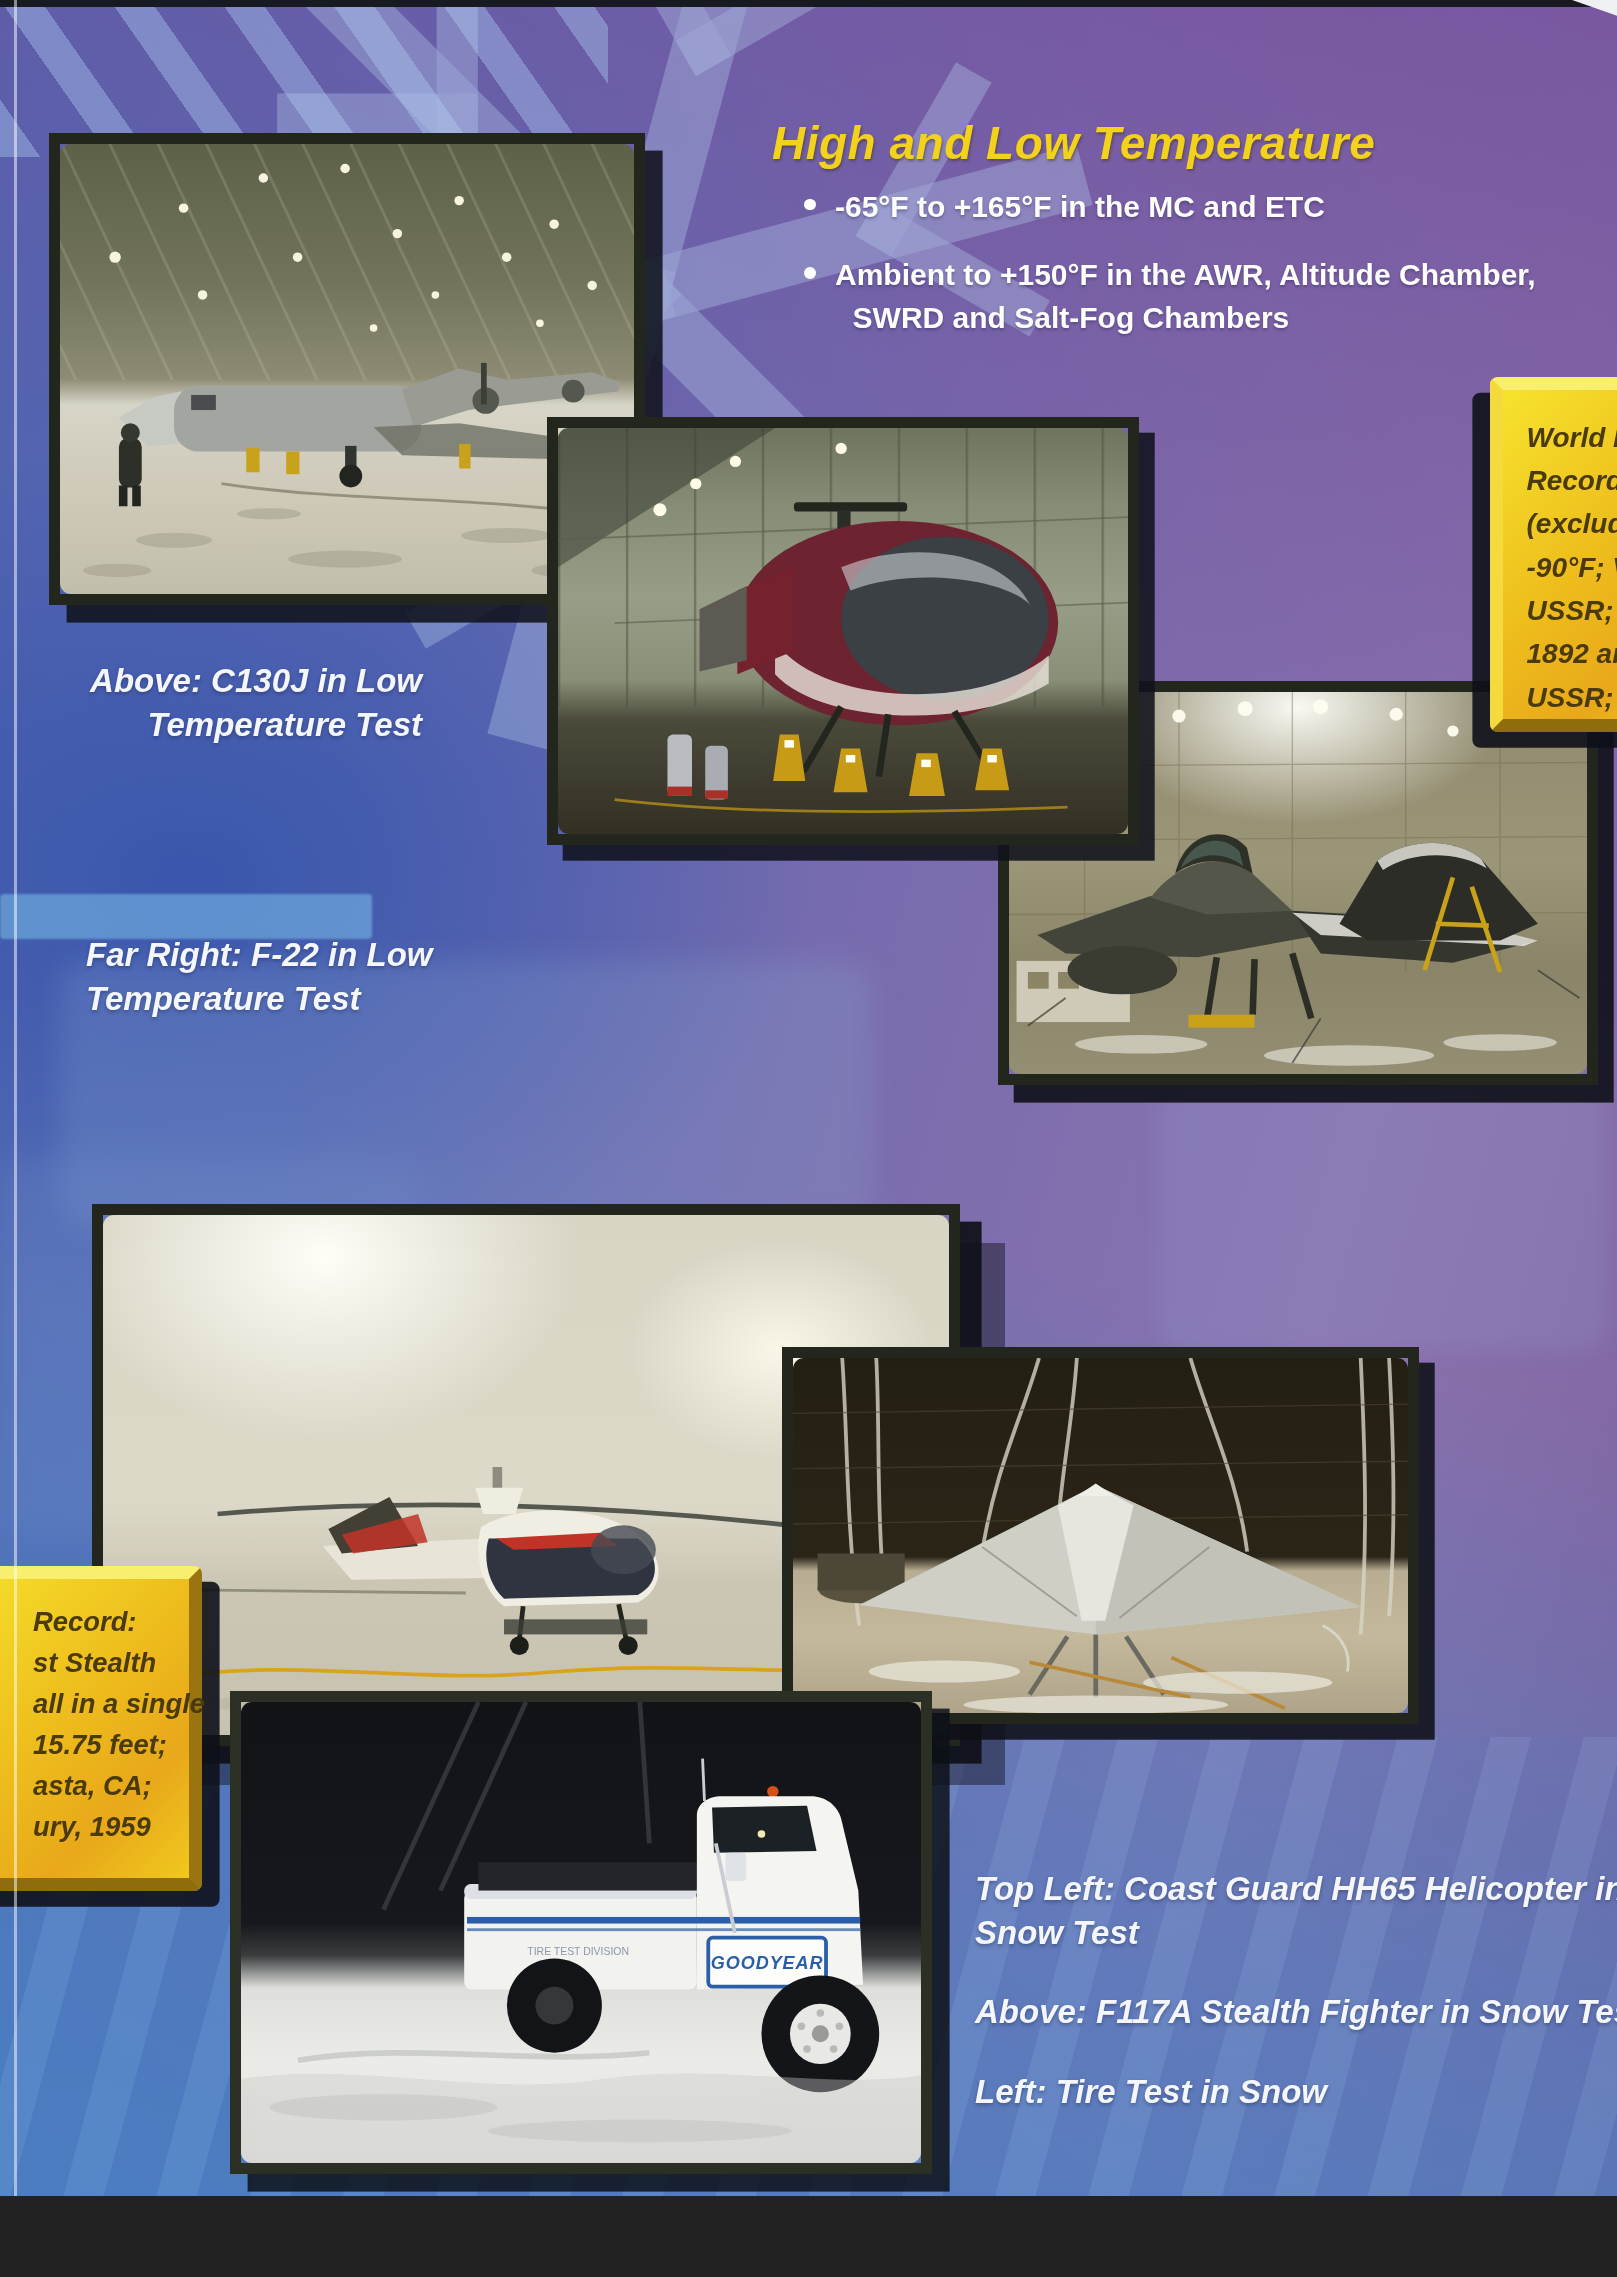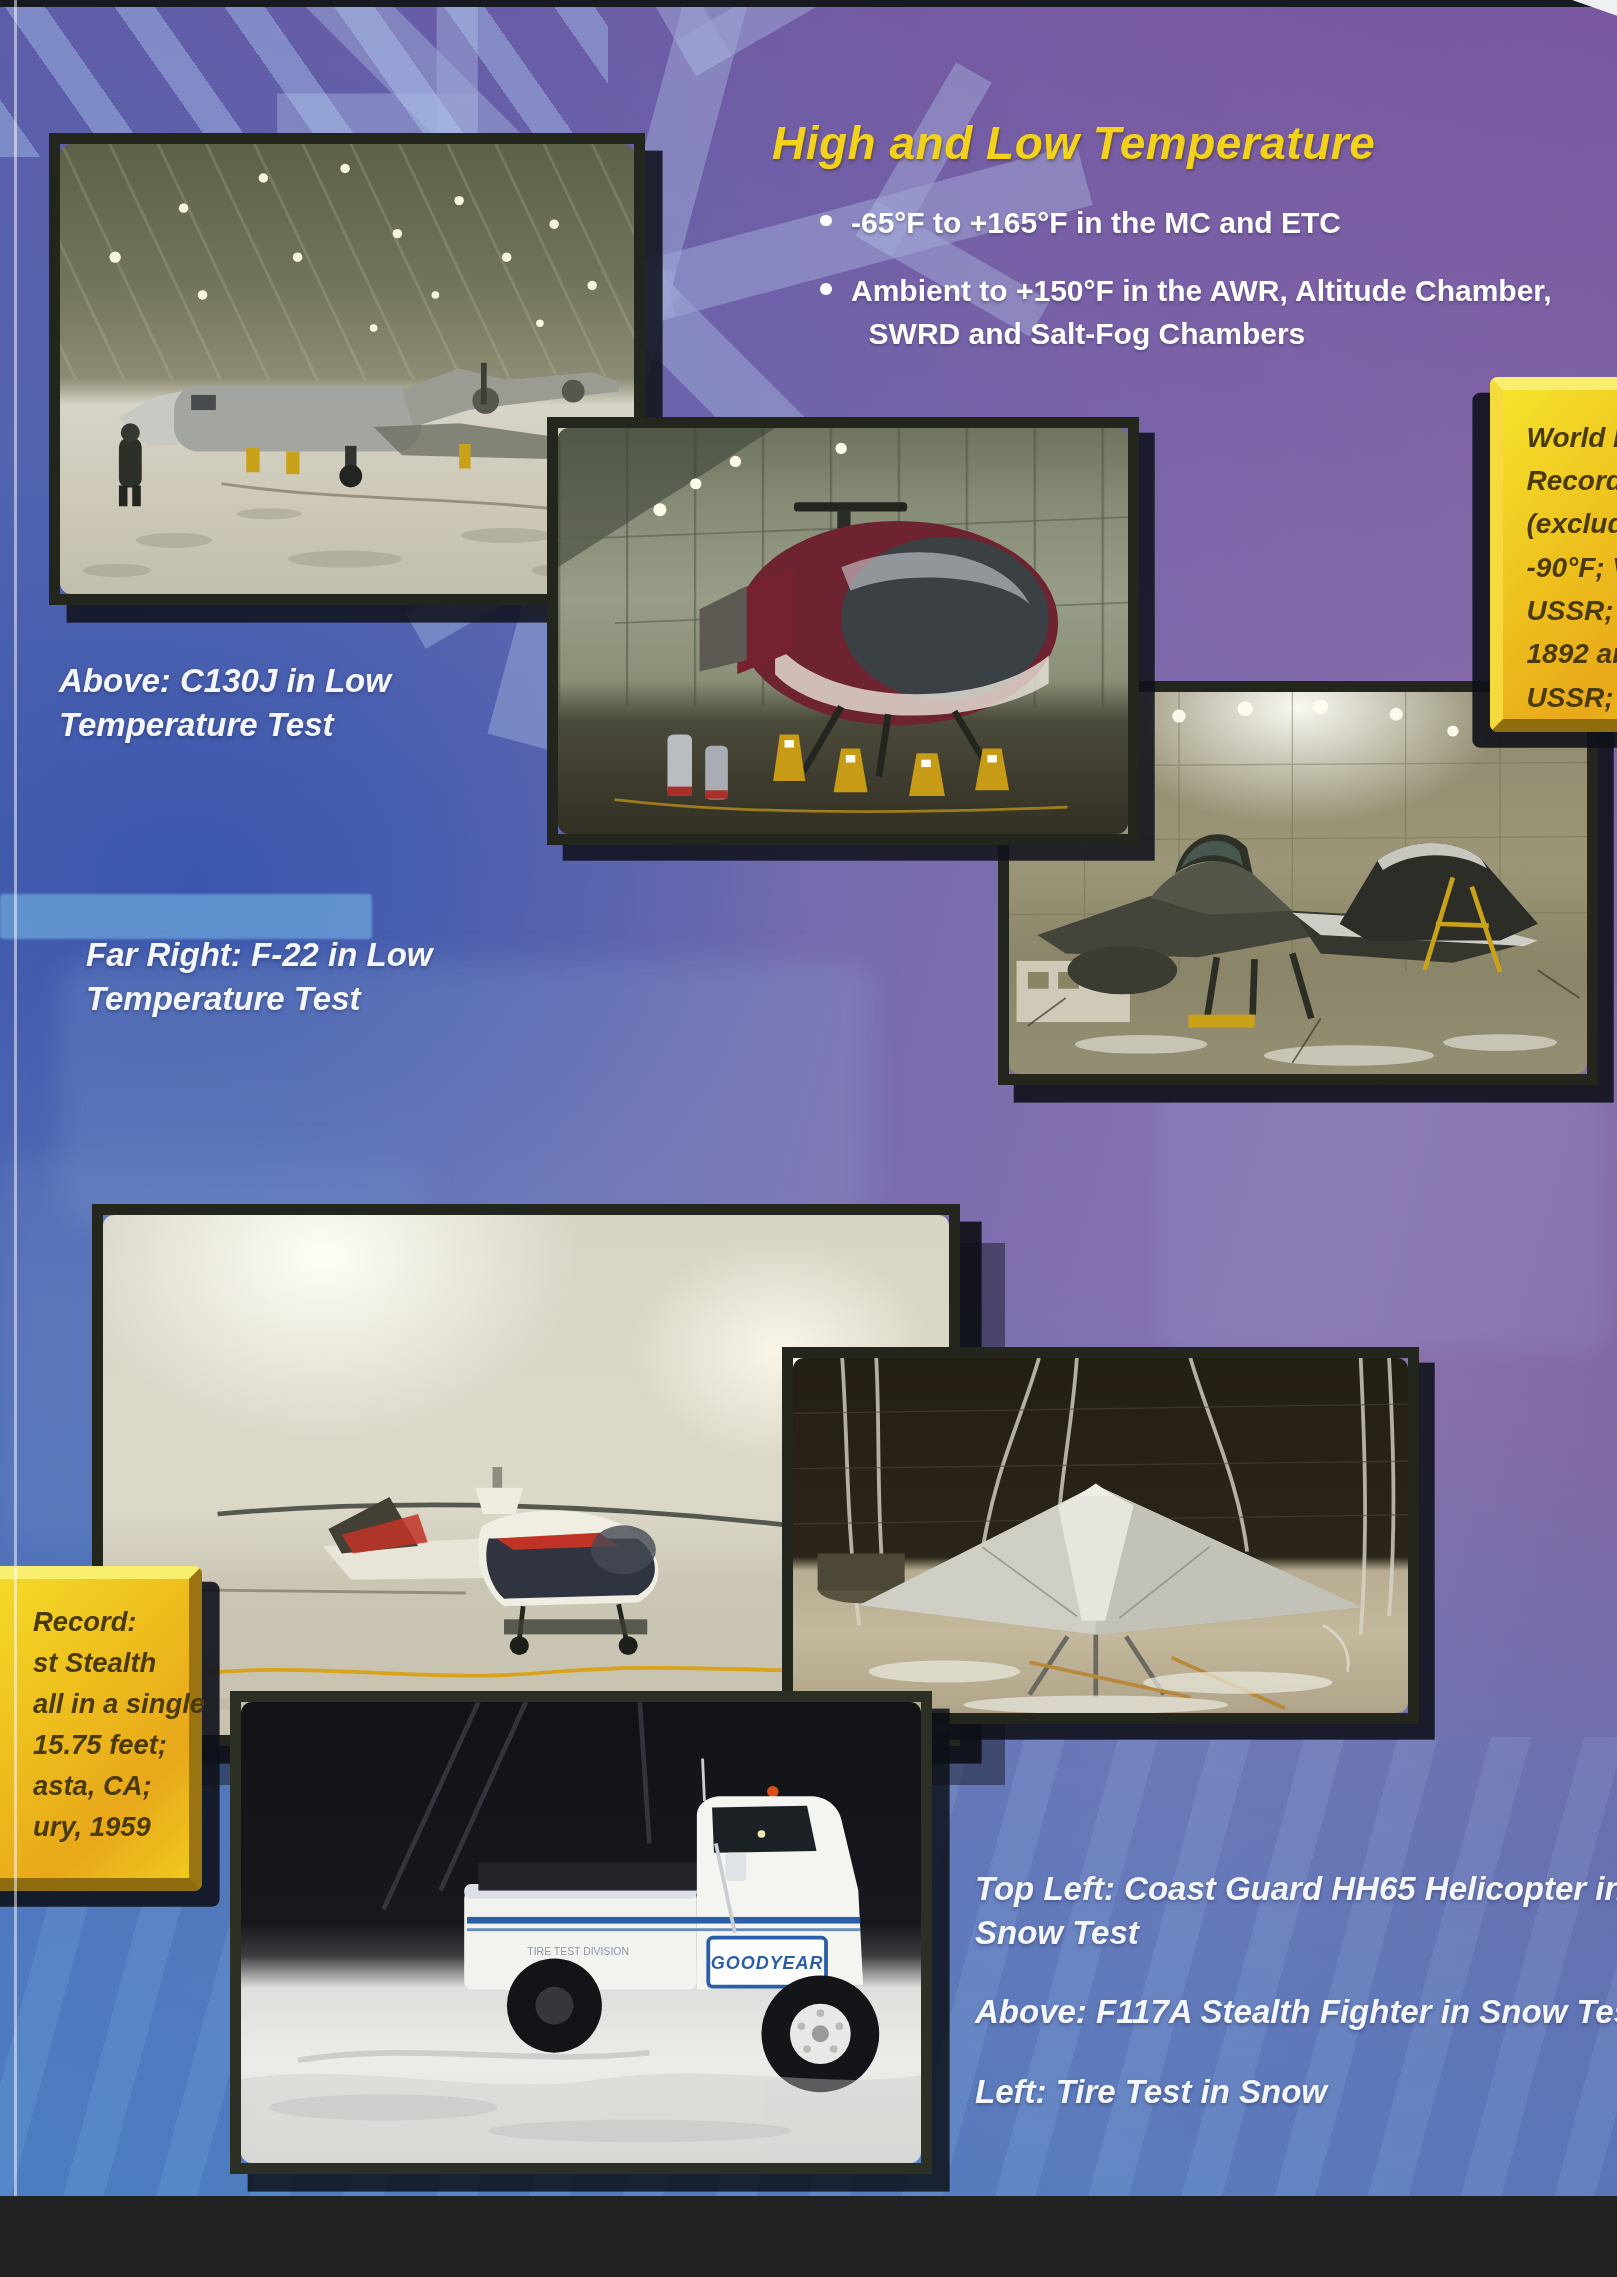--- a/index.html
+++ b/index.html
@@ -33,33 +33,33 @@
     clip-path:polygon(12% 0,100% 0,100% 100%);}
   .edge-bottom{position:absolute;left:0;top:2252px;width:1617px;height:25.5px;background:#eff1ee;z-index:9;}
   .edge-crease{position:absolute;left:13.7px;top:0;width:2.9px;height:2278px;z-index:9;
     background:rgba(255,255,255,.5);filter:blur(0.6px);}
 
   
   .page-title{
     position:absolute;left:772px;top:116px;z-index:7;
     font-size:46px;font-weight:bold;font-style:italic;letter-spacing:0.5px;
     color:#f2d21b;text-shadow:1px 2px 2.9px rgba(60,40,0,.45);white-space:nowrap;}
-  .spec-list{position:absolute;left:835px;top:186px;width:725px;z-index:7;margin:16px;padding:0;list-style:none;}
+  .spec-list{position:absolute;left:835px;top:186px;width:725px;z-index:7;margin:0;padding:0;list-style:none;}
   .spec-list li{
     position:relative;margin:0 0 25.5px 0;padding-left:17.6px;text-indent:-17.6px;
     font-size:30px;font-weight:bold;color:#fdfdfa;line-height:1.42;
     text-shadow:0 2px 2.9px rgba(30,30,70,.35);}
   .spec-list li::before{
     content:"";position:absolute;left:-31px;top:12.7px;width:11.8px;height:11.8px;border-radius:50%;
     background:#fff;}
   .cap{
     position:absolute;z-index:7;font-style:italic;font-weight:bold;
     color:#f4f6fa;font-size:33px;line-height:1.33;
     text-shadow:0 2px 3.9px rgba(25,35,70,.4);}
-  .cap-c130{left:59px;top:659px;width:363px;}
+  .cap-c130{left:59px;top:659px;width:363px;text-align:right;}
   .cap-b600n{left:59px;top:790px;width:490px;}
   .cap-f22{left:59px;top:933px;width:431px;margin-left:27px;}
   .bcap-hh65{left:975px;top:1867px;width:676px;}
   .bcap-f117a{left:975px;top:1990px;width:676px;}
   .bcap-tire{left:975px;top:2070px;width:676px;}
 
   
   .photo{position:absolute;border:11.8px solid #23261c;}
   .photo-inner{position:relative;width:100%;height:100%;overflow:hidden;border-radius:11px;}
   .photo-inner svg{position:absolute;left:0;top:0;width:100%;height:100%;}

